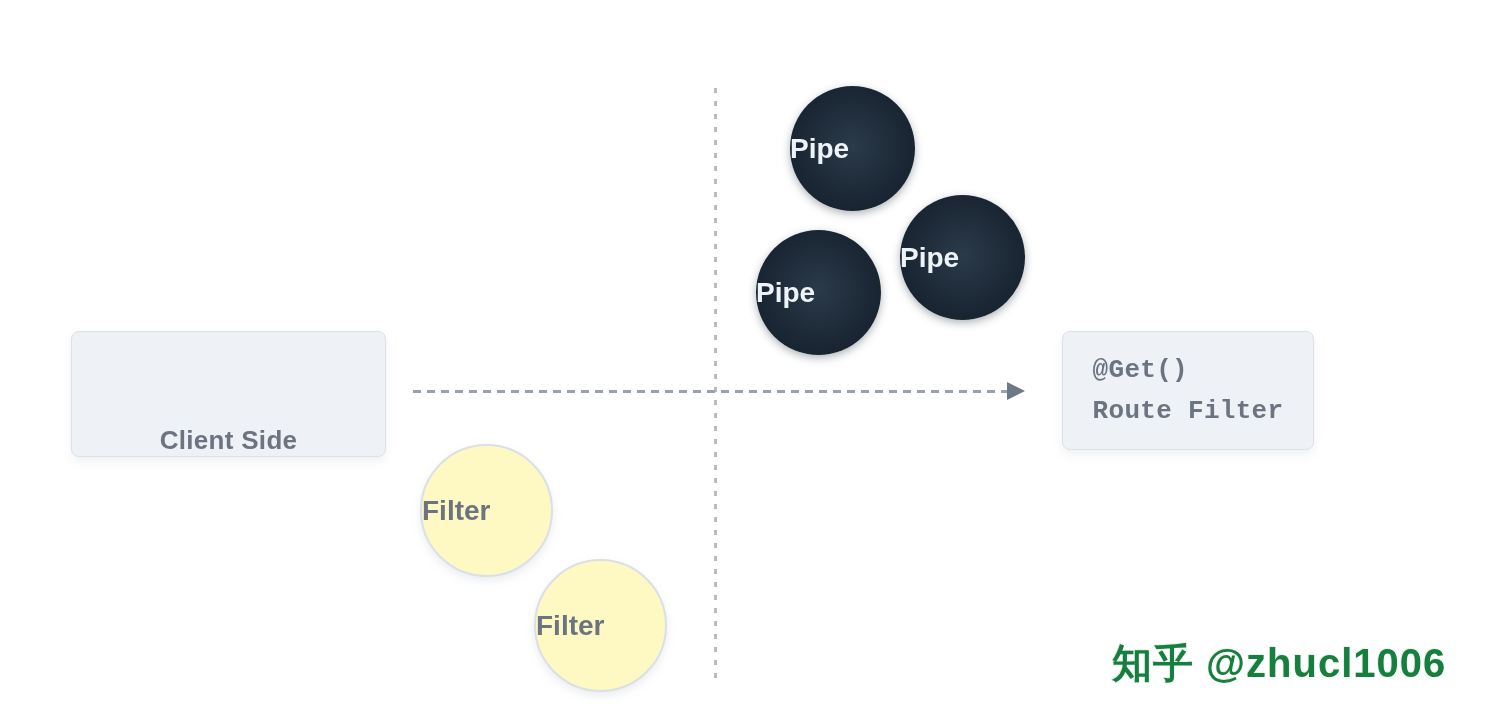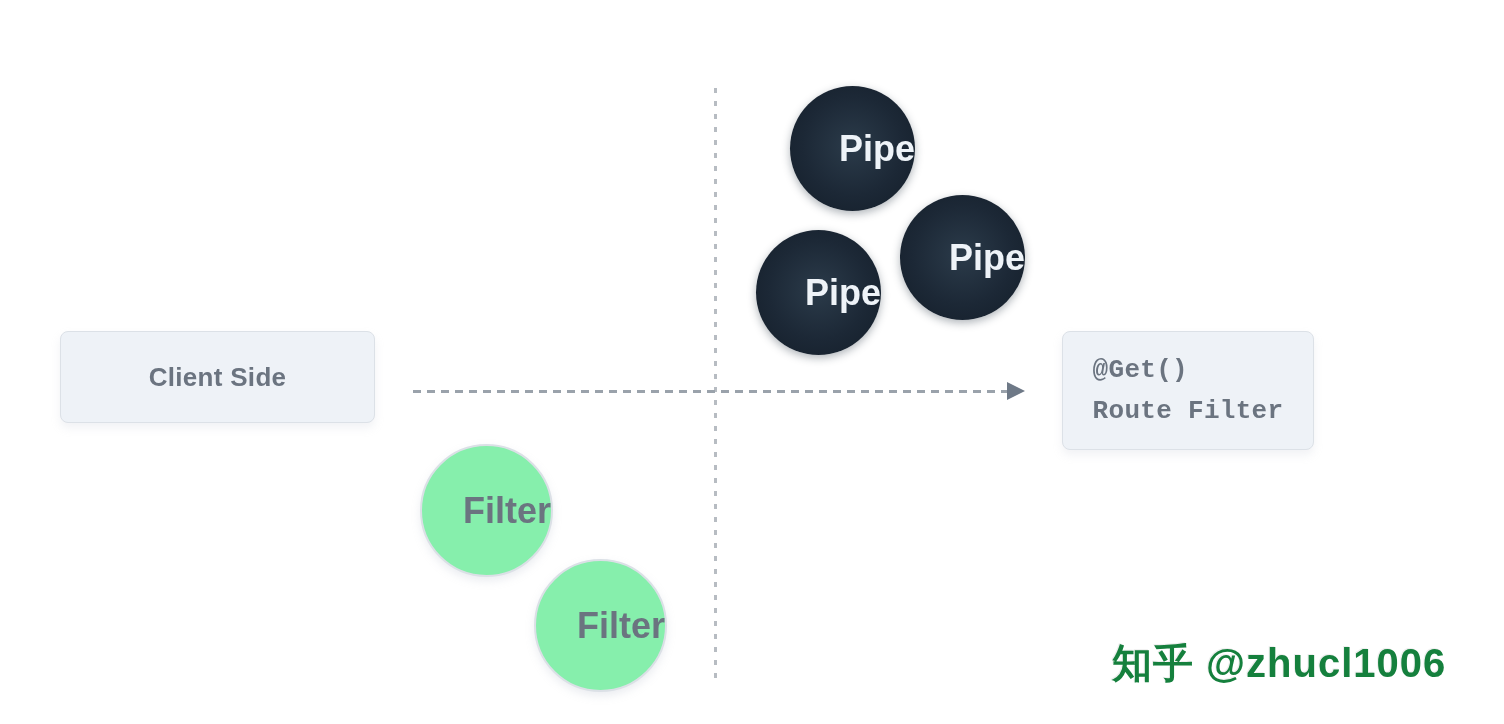--- a/index.html
+++ b/index.html
@@ -58,64 +58,65 @@
     box-shadow: 0 5px 10px rgba(175, 185, 198, 0.18);
     color: #6b7480;
     font-size: 26px;
     font-weight: 600;
     letter-spacing: 0.3px;
     display: flex;
     align-items: center;
     justify-content: center;
   }
   .client-box {
-    left: 60px;
+    left: 71px;
     top: 331px;
     width: 315px;
-    height: 92px;
+    height: 126px;
+    align-items: flex-end;
   }
   .handler-box {
     left: 1062px;
     top: 331px;
     width: 252px;
     height: 119px;
     font-family: Liberation Mono, monospace;
   }
   .handler-box .lines {
     text-align: left;
     line-height: 41px;
   }
 
   
   .circle {
     position: absolute;
     border-radius: 50%;
     display: flex;
     align-items: center;
-    justify-content: flex-end;
+    justify-content: flex-start;
     font-weight: 600;
-    font-size: 36px;
+    font-size: 28px;
     box-sizing: border-box;
   }
   .pipe {
     width: 125px;
     height: 125px;
     color: #eef3f8;
     background: radial-gradient(circle at 50% 48%, #2b3b4a 0%, #1c2836 55%, #131d28 100%);
     box-shadow: 0 3px 8px rgba(30, 42, 56, 0.35);
   }
   .pipe-1 { left: 790px; top: 86px; }
   .pipe-2 { left: 900px; top: 195px; }
   .pipe-3 { left: 756px; top: 230px; }
 
   .filter {
     width: 133px;
     height: 133px;
     color: #6b7480;
-    background: #86efac;
+    background: #fef9c3;
     border: 2px solid #dbe0e6;
     box-shadow: 0 4px 9px rgba(175, 185, 198, 0.25);
   }
   .filter-1 { left: 420px; top: 444px; }
   .filter-2 { left: 534px; top: 559px; }
 
   
   .watermark {
     position: absolute;
     left: 1112px;

